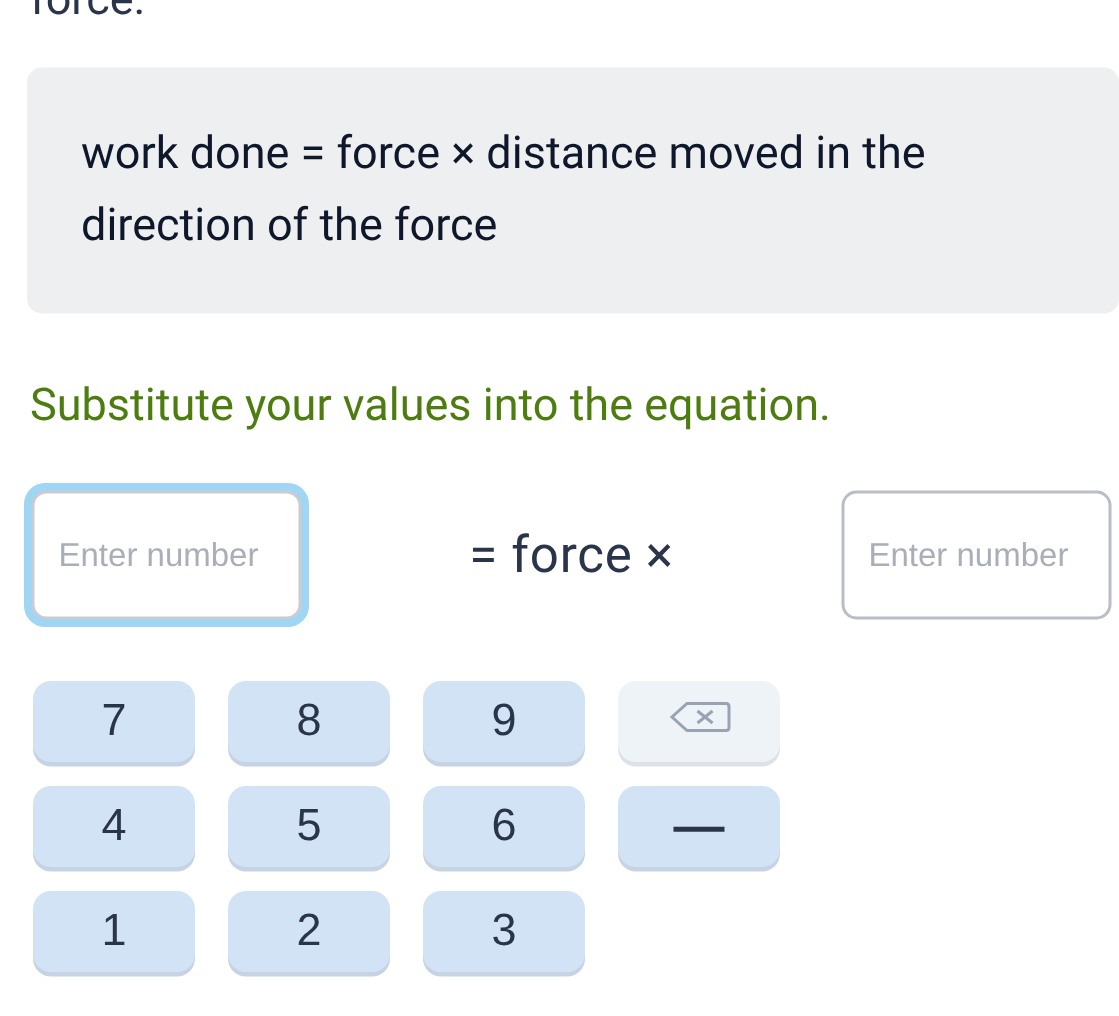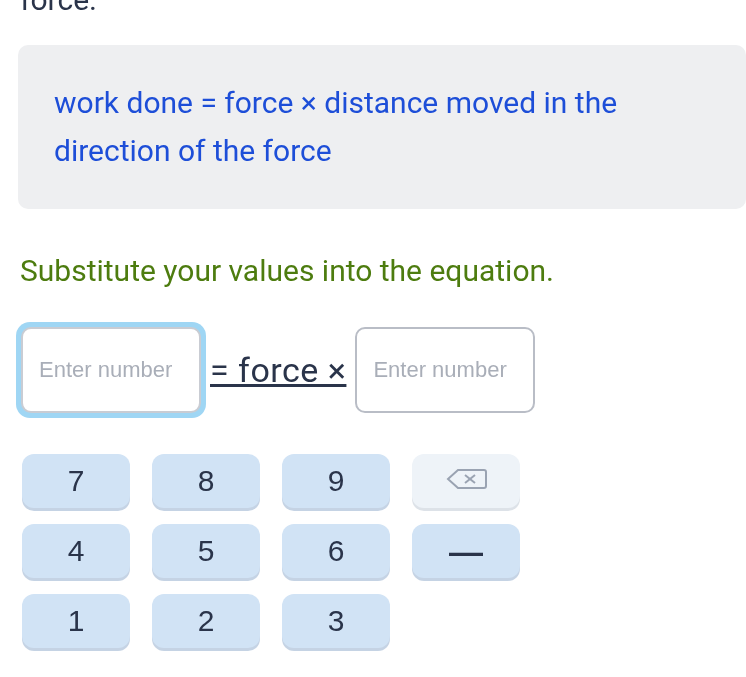--- a/index.html
+++ b/index.html
@@ -19,35 +19,36 @@
     margin-bottom: 28px;
   }
   .formula-box {
     background: #eeeff1;
     border-radius: 10px;
     padding: 34px 36px;
     margin-left: 18px;
     margin-right: 0;
     font-size: 30px;
     line-height: 1.6;
-    color: #1d4ed8;
+    color: #0f172a;
   }
   .instruction {
     font-size: 30px;
     color: #4d7c0f;
     padding: 0 20px;
     margin-top: 44px;
     margin-bottom: 34px;
   }
   .equation-row {
     display: flex;
     align-items: center;
     gap: 4px;
     padding-left: 16px;
     margin-bottom: 36px;
+    justify-content: space-between;
   }
   .input-wrap {
     border-radius: 14px;
     padding: 5px;
   }
   .input-wrap.focused {
     background: #9fd6f4;
   }
   .num-input {
     width: 180px;
@@ -64,21 +65,20 @@
     border-color: #c9ccd3;
   }
   .num-input::placeholder {
     color: #a9aeb8;
   }
   .eq-text {
     font-size: 34px;
     color: #2a344a;
     white-space: nowrap;
     letter-spacing: 0.5px;
-    text-decoration: underline;
   }
   .keypad {
     display: grid;
     grid-template-columns: repeat(4, 108px);
     column-gap: 22px;
     row-gap: 16px;
     padding-left: 22px;
   }
   .key {
     height: 54px;

